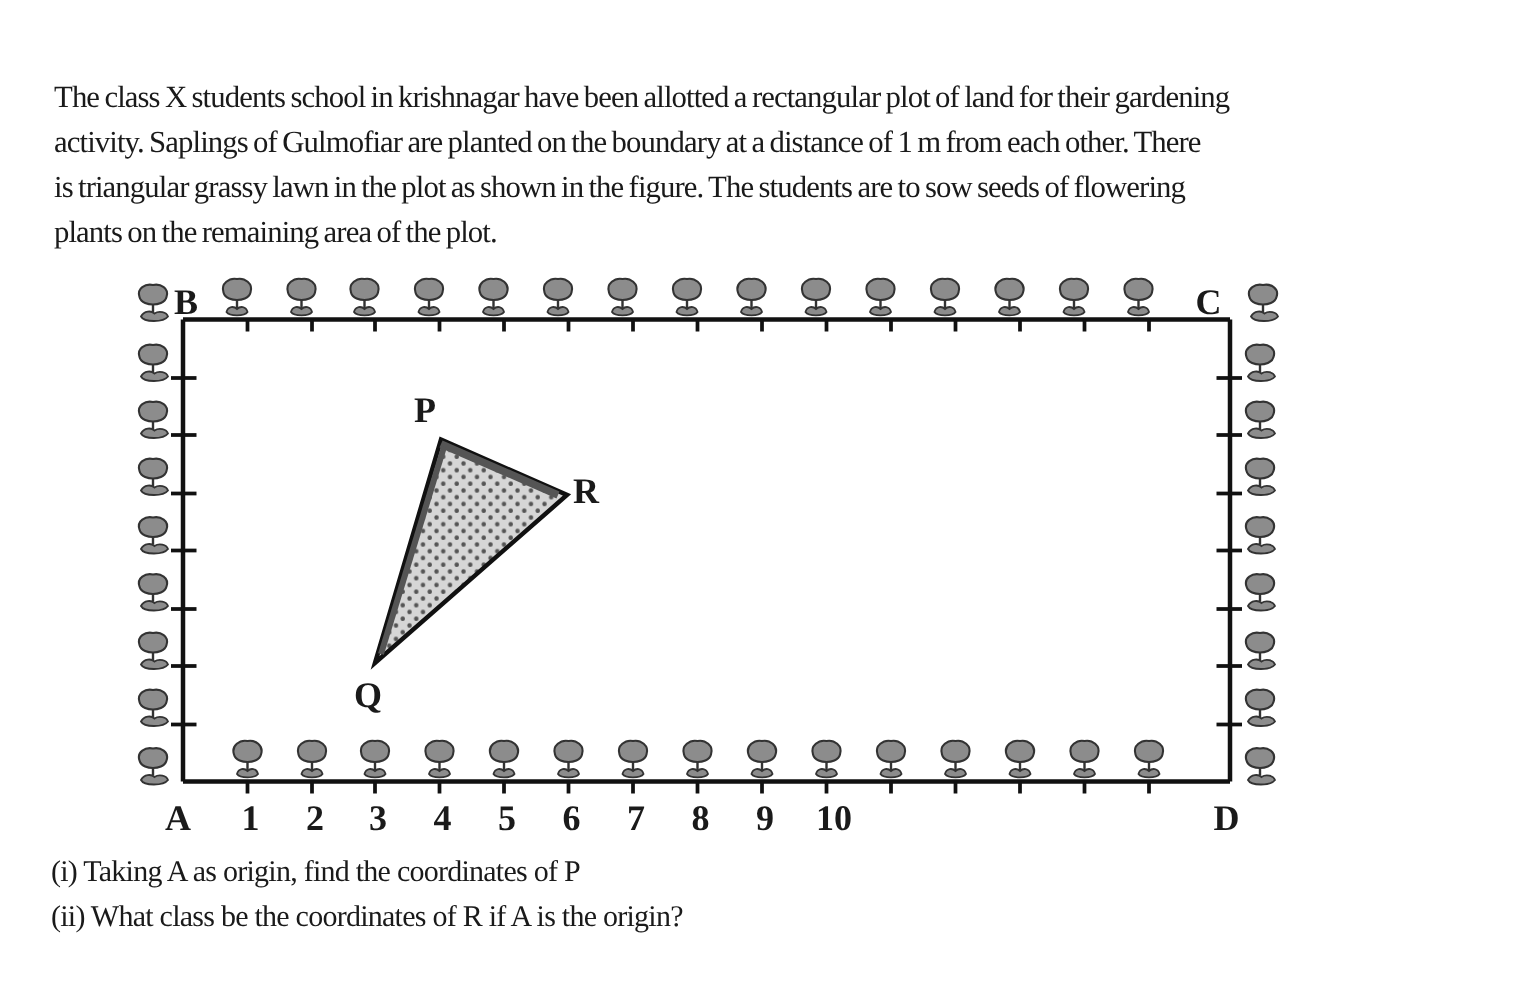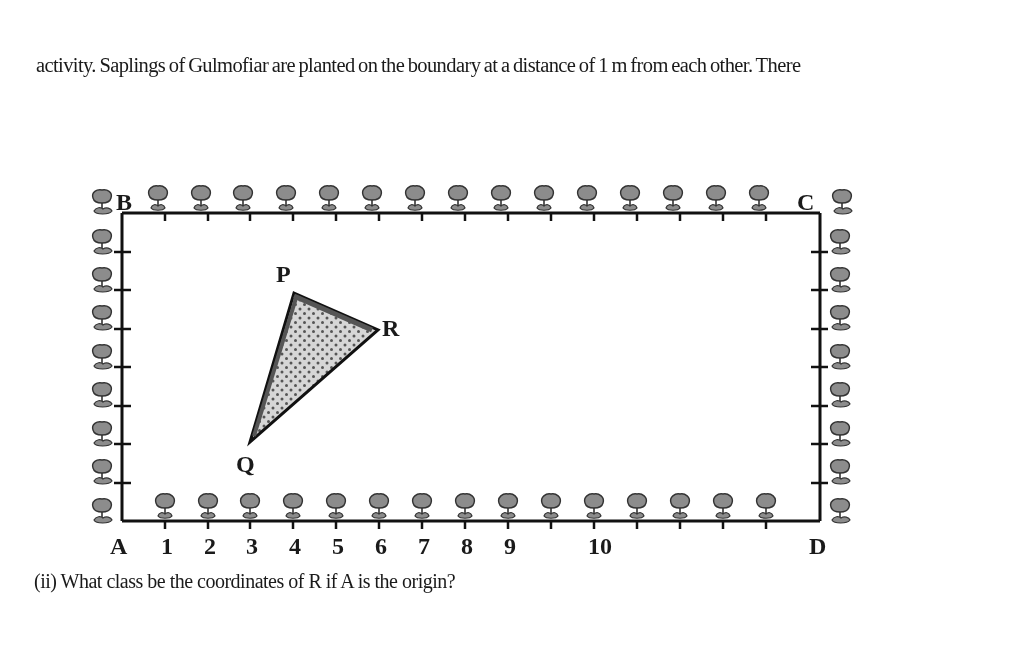--- a/index.html
+++ b/index.html
@@ -15,21 +15,24 @@
          font-weight: bold; font-size: 24px; color: #1a1a1a; line-height: 1;
          transform: translateX(-50%); }
   .questions { position: absolute; left: 34px; top: 566px; font-size: 20px;
                line-height: 30px; letter-spacing: -0.5px; }
   .questions span { display: block; white-space: nowrap; }
 </style>
 </head>
 <body>
 
 <div class="para">
+  <span>The class X students school in krishnagar have been allotted a rectangular plot of land for their gardening</span>
   <span>activity. Saplings of Gulmofiar are planted on the boundary at a distance of 1 m from each other. There</span>
+  <span>is triangular grassy lawn in the plot as shown in the figure. The students are to sow seeds of flowering</span>
+  <span>plants on the remaining area of the plot.</span>
 </div>
 
 <div class="figure">
   <svg width="1024" height="658" viewBox="0 0 1024 658" xmlns="http://www.w3.org/2000/svg">
     <defs>
       <symbol id="sap" viewBox="-12 -14 24 28">
         <path d="M-9,-3 C-11,-9 -5,-13 0,-12 C5,-13 11,-9 9,-3 C8,1 3,2 0,2 C-3,2 -8,1 -9,-3 Z" fill="#8c8c8c" stroke="#333" stroke-width="1.4"></path>
         <path d="M0,2 L0,8" stroke="#333" stroke-width="1.6"></path>
         <path d="M-7,10 C-6,6 -2,6 0,8 C2,6 6,6 7,10 C5,13 -5,13 -7,10 Z" fill="#8c8c8c" stroke="#333" stroke-width="1.2"></path>
       </symbol>
@@ -182,18 +185,19 @@
 
   <div class="tick-lbl" style="left:167px; top:534px;">1</div>
   <div class="tick-lbl" style="left:210px; top:534px;">2</div>
   <div class="tick-lbl" style="left:252px; top:534px;">3</div>
   <div class="tick-lbl" style="left:295px; top:534px;">4</div>
   <div class="tick-lbl" style="left:338px; top:534px;">5</div>
   <div class="tick-lbl" style="left:381px; top:534px;">6</div>
   <div class="tick-lbl" style="left:424px; top:534px;">7</div>
   <div class="tick-lbl" style="left:467px; top:534px;">8</div>
   <div class="tick-lbl" style="left:510px; top:534px;">9</div>
-  <div class="tick-lbl" style="left:556px; top:534px;margin-left:44px;">10</div>
+  <div class="tick-lbl" style="left:556px; top:534px;">10</div>
 </div>
 
 <div class="questions">
+  <span>(i) Taking A as origin, find the coordinates of P</span>
   <span>(ii) What class be the coordinates of R if A is the origin?</span>
 </div>
 
 </body></html>

